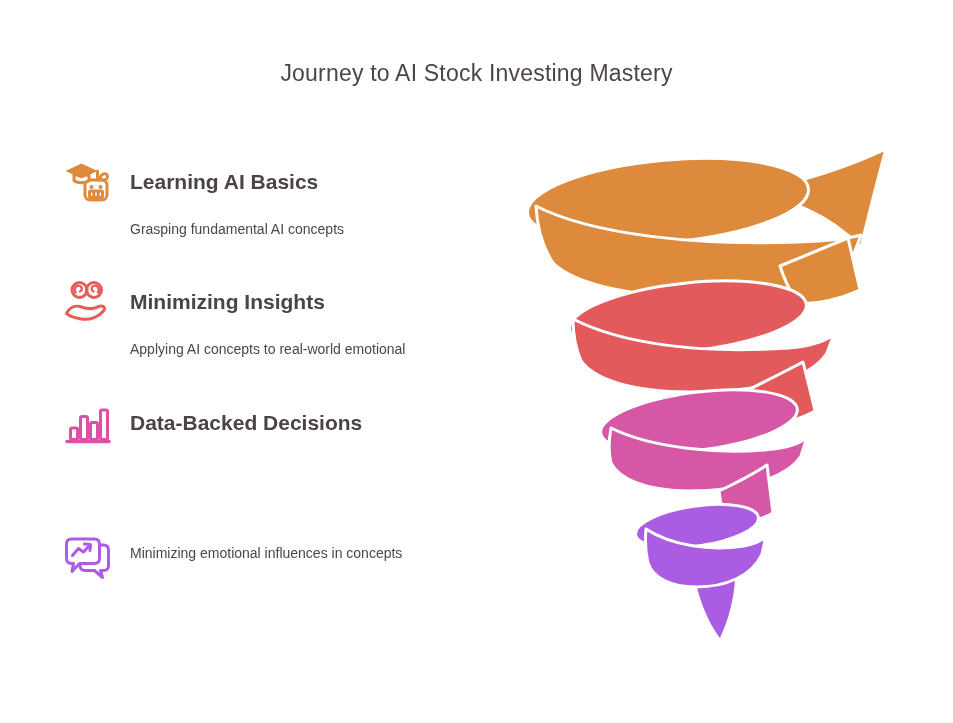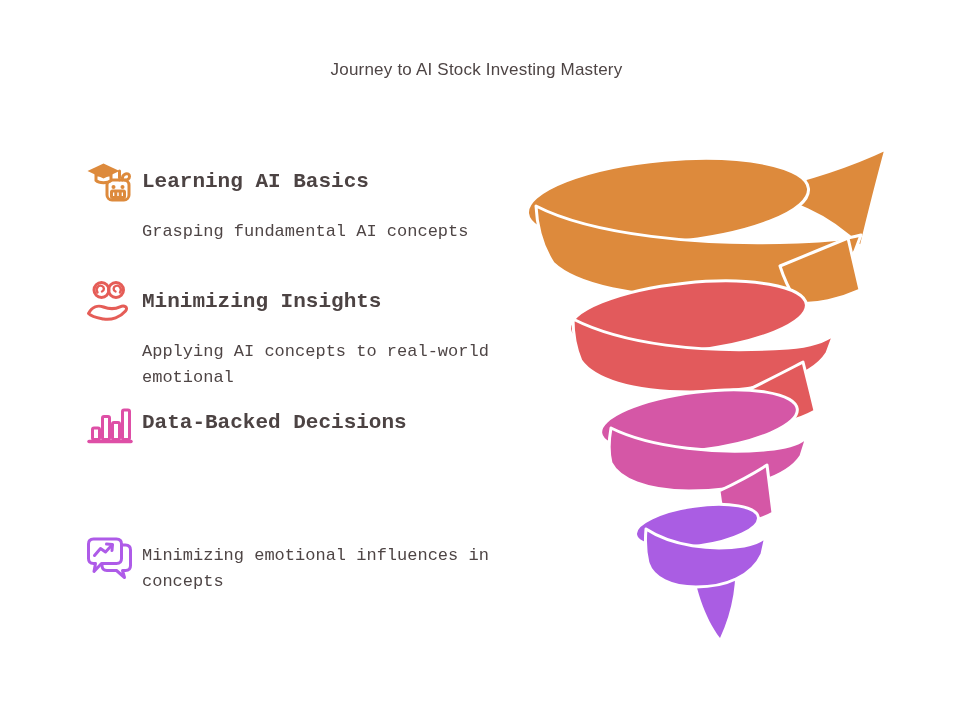--- a/index.html
+++ b/index.html
@@ -1,26 +1,26 @@
 <!DOCTYPE html>
 <html><head>
 <meta charset="utf-8">
 <style>
   html,body{margin:0;padding:0;background:#ffffff;font-family:"Liberation Sans",sans-serif;}
   .canvas{position:relative;width:953px;height:723px;background:#ffffff;overflow:hidden;}
 
   .title{position:absolute;top:60px;left:0;width:100%;text-align:center;
-         font-size:17px;font-weight:400;letter-spacing:.2px;color:#4e4545;}
+         font-size:23px;font-weight:400;letter-spacing:.2px;color:#4e4545;}
 
-  .step{position:absolute;left:84px;width:430px;display:grid;
-        grid-template-columns:52px 1fr;column-gap:6px;font-family:Liberation Mono, monospace;}
+  .step{position:absolute;left:62px;width:430px;display:grid;
+        grid-template-columns:52px 1fr;column-gap:16px;}
   .step.s1{top:156px}.step.s2{top:276px}.step.s3{top:397px}.step.s4{top:532px}
   .icon-box{width:52px;height:52px;display:flex;align-items:center;justify-content:center;}
   .step h2{margin:0;align-self:center;font-size:21px;font-weight:700;color:#4c4343;line-height:1.1;}
-  .step p{grid-column:2;margin:11px 0 0 0;font-size:17px;font-weight:400;color:#4e4545;
+  .step p{grid-column:2;margin:11px 0 0 0;font-size:14px;font-weight:400;color:#4e4545;
           line-height:1.5;white-space:pre-line;}
 
   .c0{color:#dd8a3c}.c1{color:#e55d57}.c2{color:#de4fa6}.c3{color:#ae5be8}
 
   .funnel{position:absolute;left:520px;top:130px;width:420px;height:520px;}
   .funnel .sep{stroke:#ffffff;stroke-width:3;stroke-linejoin:round;}
   .funnel .nosep{stroke:none;}
 </style>
 </head>
 <body>

